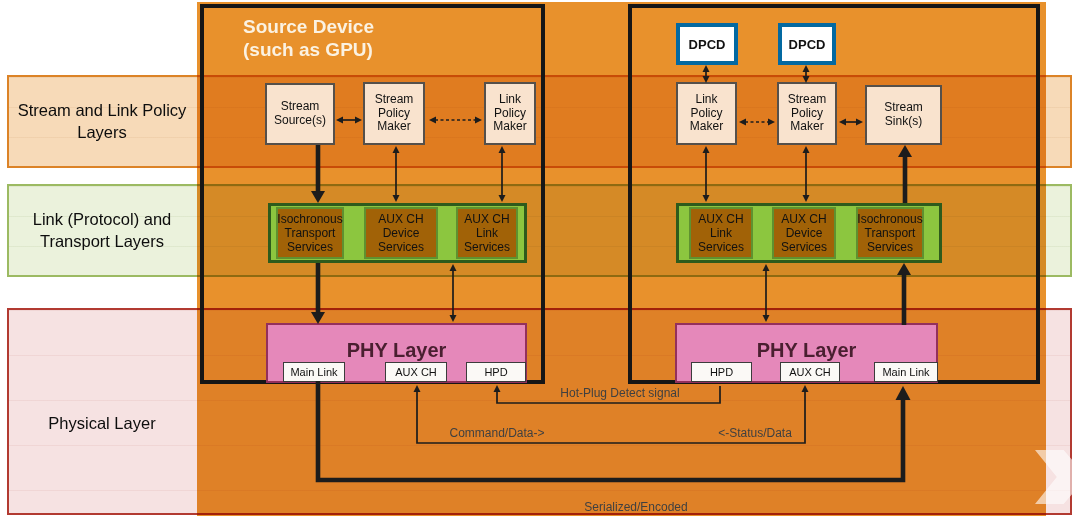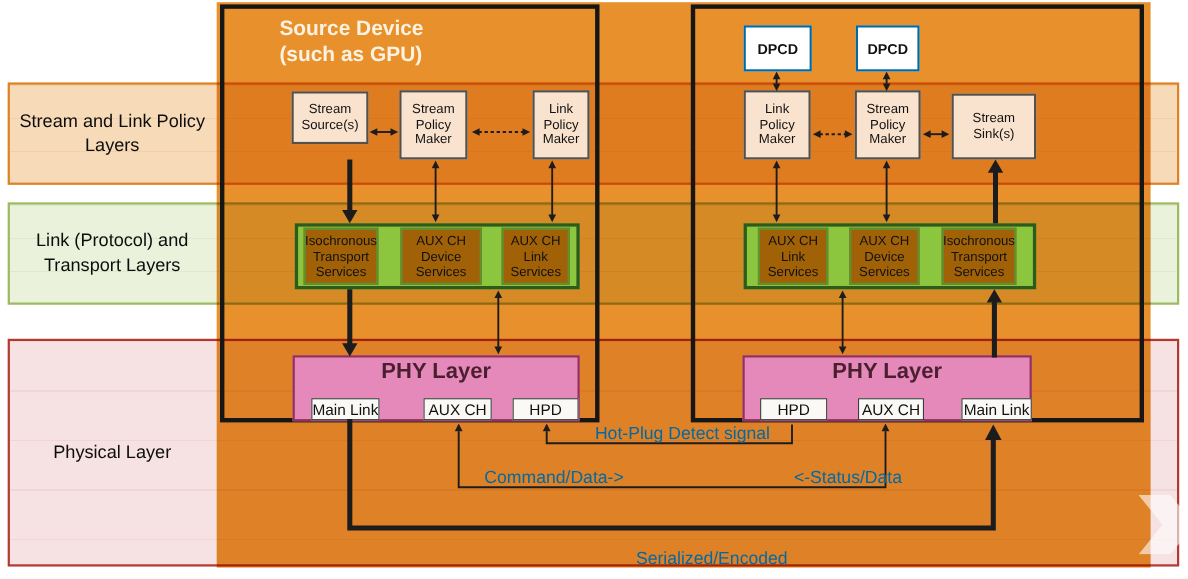--- a/index.html
+++ b/index.html
@@ -13,39 +13,39 @@
   #band-policy{left:7px;top:75px;width:1065px;height:93px;background:#F7DAB8;border:2px solid #DC8327;
     background-image:repeating-linear-gradient(to bottom,rgba(150,80,20,0.07) 0 1px,transparent 1px 30px);}
   #band-transport{left:7px;top:184px;width:1065px;height:93px;background:#EBF2DC;border:2px solid #9CBA62;
     background-image:repeating-linear-gradient(to bottom,rgba(90,120,40,0.08) 0 1px,transparent 1px 30px);}
   #band-physical{left:7px;top:308px;width:1065px;height:207px;background:#F6E2E2;border:2px solid #B23A31;
     background-image:repeating-linear-gradient(to bottom,rgba(160,50,40,0.07) 0 1px,transparent 1px 45px);}
   .band-label{left:7px;width:190px;display:flex;align-items:center;justify-content:center;text-align:center;
     font-weight:normal;font-size:16.5px;line-height:1.3;color:#0d0d0d;}
   #label-policy{top:75px;height:93px;}
   #label-transport{top:184px;height:93px;}
-  #label-physical{top:308px;height:207px;}
+  #label-physical{top:320px;height:207px;}
   
   .device{border:4px solid #161616;}
   #source-device{left:200px;top:4px;width:345px;height:380px;}
   #sink-device{left:628px;top:4px;width:412px;height:380px;}
-  .dev-title{font-weight:bold;font-size:19px;line-height:1.22;color:#FBF2E2;margin-left:11px;}
+  .dev-title{font-weight:bold;font-size:19px;line-height:1.22;color:#FBF2E2;}
   #source-title{left:243px;top:15px;width:200px;text-align:left;}
   #sink-title{left:866px;top:15px;width:174px;text-align:center;}
   
   .cbox{display:flex;align-items:center;justify-content:center;text-align:center;}
   .pbox{background:#F9E3CE;border:2px solid #55504b;font-size:12px;line-height:1.15;}
-  .wbox{background:#ffffff;border:2px solid #0369a1;font-size:13px;font-weight:bold;}
+  .wbox{background:#ffffff;border:4px solid #0369a1;font-size:13px;font-weight:bold;}
   .gwrap{background:#8CC63F;border:3px solid #2E5B1C;}
   .sbox{background:#a16207;border:2px solid #5F9130;font-size:12px;line-height:1.18;}
   .phy{background:#E588BA;border:2px solid #93305C;}
-  .phy-title{text-align:center;font-weight:bold;font-size:20px;color:#4A1F30;padding-top:2px;}
-  .port{background:#FBF9F6;border:1px solid #3c3c3c;font-size:14px;height:20px;}
-  
-  .sig{font-size:16px;color:#0369a1;text-align:right;}
+  .phy-title{text-align:center;font-weight:bold;font-size:20px;color:#4A1F30;padding-top:14px;}
+  .port{background:#FBF9F6;border:1px solid #3c3c3c;font-size:11px;height:20px;}
+  
+  .sig{font-size:12px;color:#404040;text-align:center;}
   
   #chevron{left:1035px;top:450px;width:52px;height:54px;background:#fff;opacity:.6;
     clip-path:polygon(0 0,55% 0,100% 50%,55% 100%,0 100%,42% 50%);}
   svg{position:absolute;left:0;top:0;pointer-events:none;}
 </style>
 </head>
 <body>
 
 <div id="stage">
 
@@ -63,21 +63,21 @@
   <div class="abs device" id="sink-device"></div>
 
   <div class="abs dev-title" id="source-title">
     <div>Source Device</div>
     <div>(such as GPU)</div>
   </div>
 
   <div class="abs cbox wbox" style="left:676px;top:23px;width:62px;height:42px;">DPCD</div>
   <div class="abs cbox wbox" style="left:778px;top:23px;width:58px;height:42px;">DPCD</div>
 
-  <div class="abs cbox pbox" style="left:265px;top:83px;width:70px;height:48px;">Stream Source(s)</div>
+  <div class="abs cbox pbox" style="left:265px;top:83px;width:70px;height:62px;">Stream Source(s)</div>
   <div class="abs cbox pbox" style="left:363px;top:82px;width:62px;height:63px;">Stream Policy Maker</div>
   <div class="abs cbox pbox" style="left:484px;top:82px;width:52px;height:63px;">Link Policy Maker</div>
 
   <div class="abs cbox pbox" style="left:676px;top:82px;width:61px;height:63px;">Link Policy Maker</div>
   <div class="abs cbox pbox" style="left:777px;top:82px;width:60px;height:63px;">Stream Policy Maker</div>
   <div class="abs cbox pbox" style="left:865px;top:85px;width:77px;height:60px;">Stream Sink(s)</div>
 
   <div class="abs gwrap" style="left:268px;top:203px;width:259px;height:60px;"></div>
   <div class="abs gwrap" style="left:676px;top:203px;width:266px;height:60px;"></div>
 

